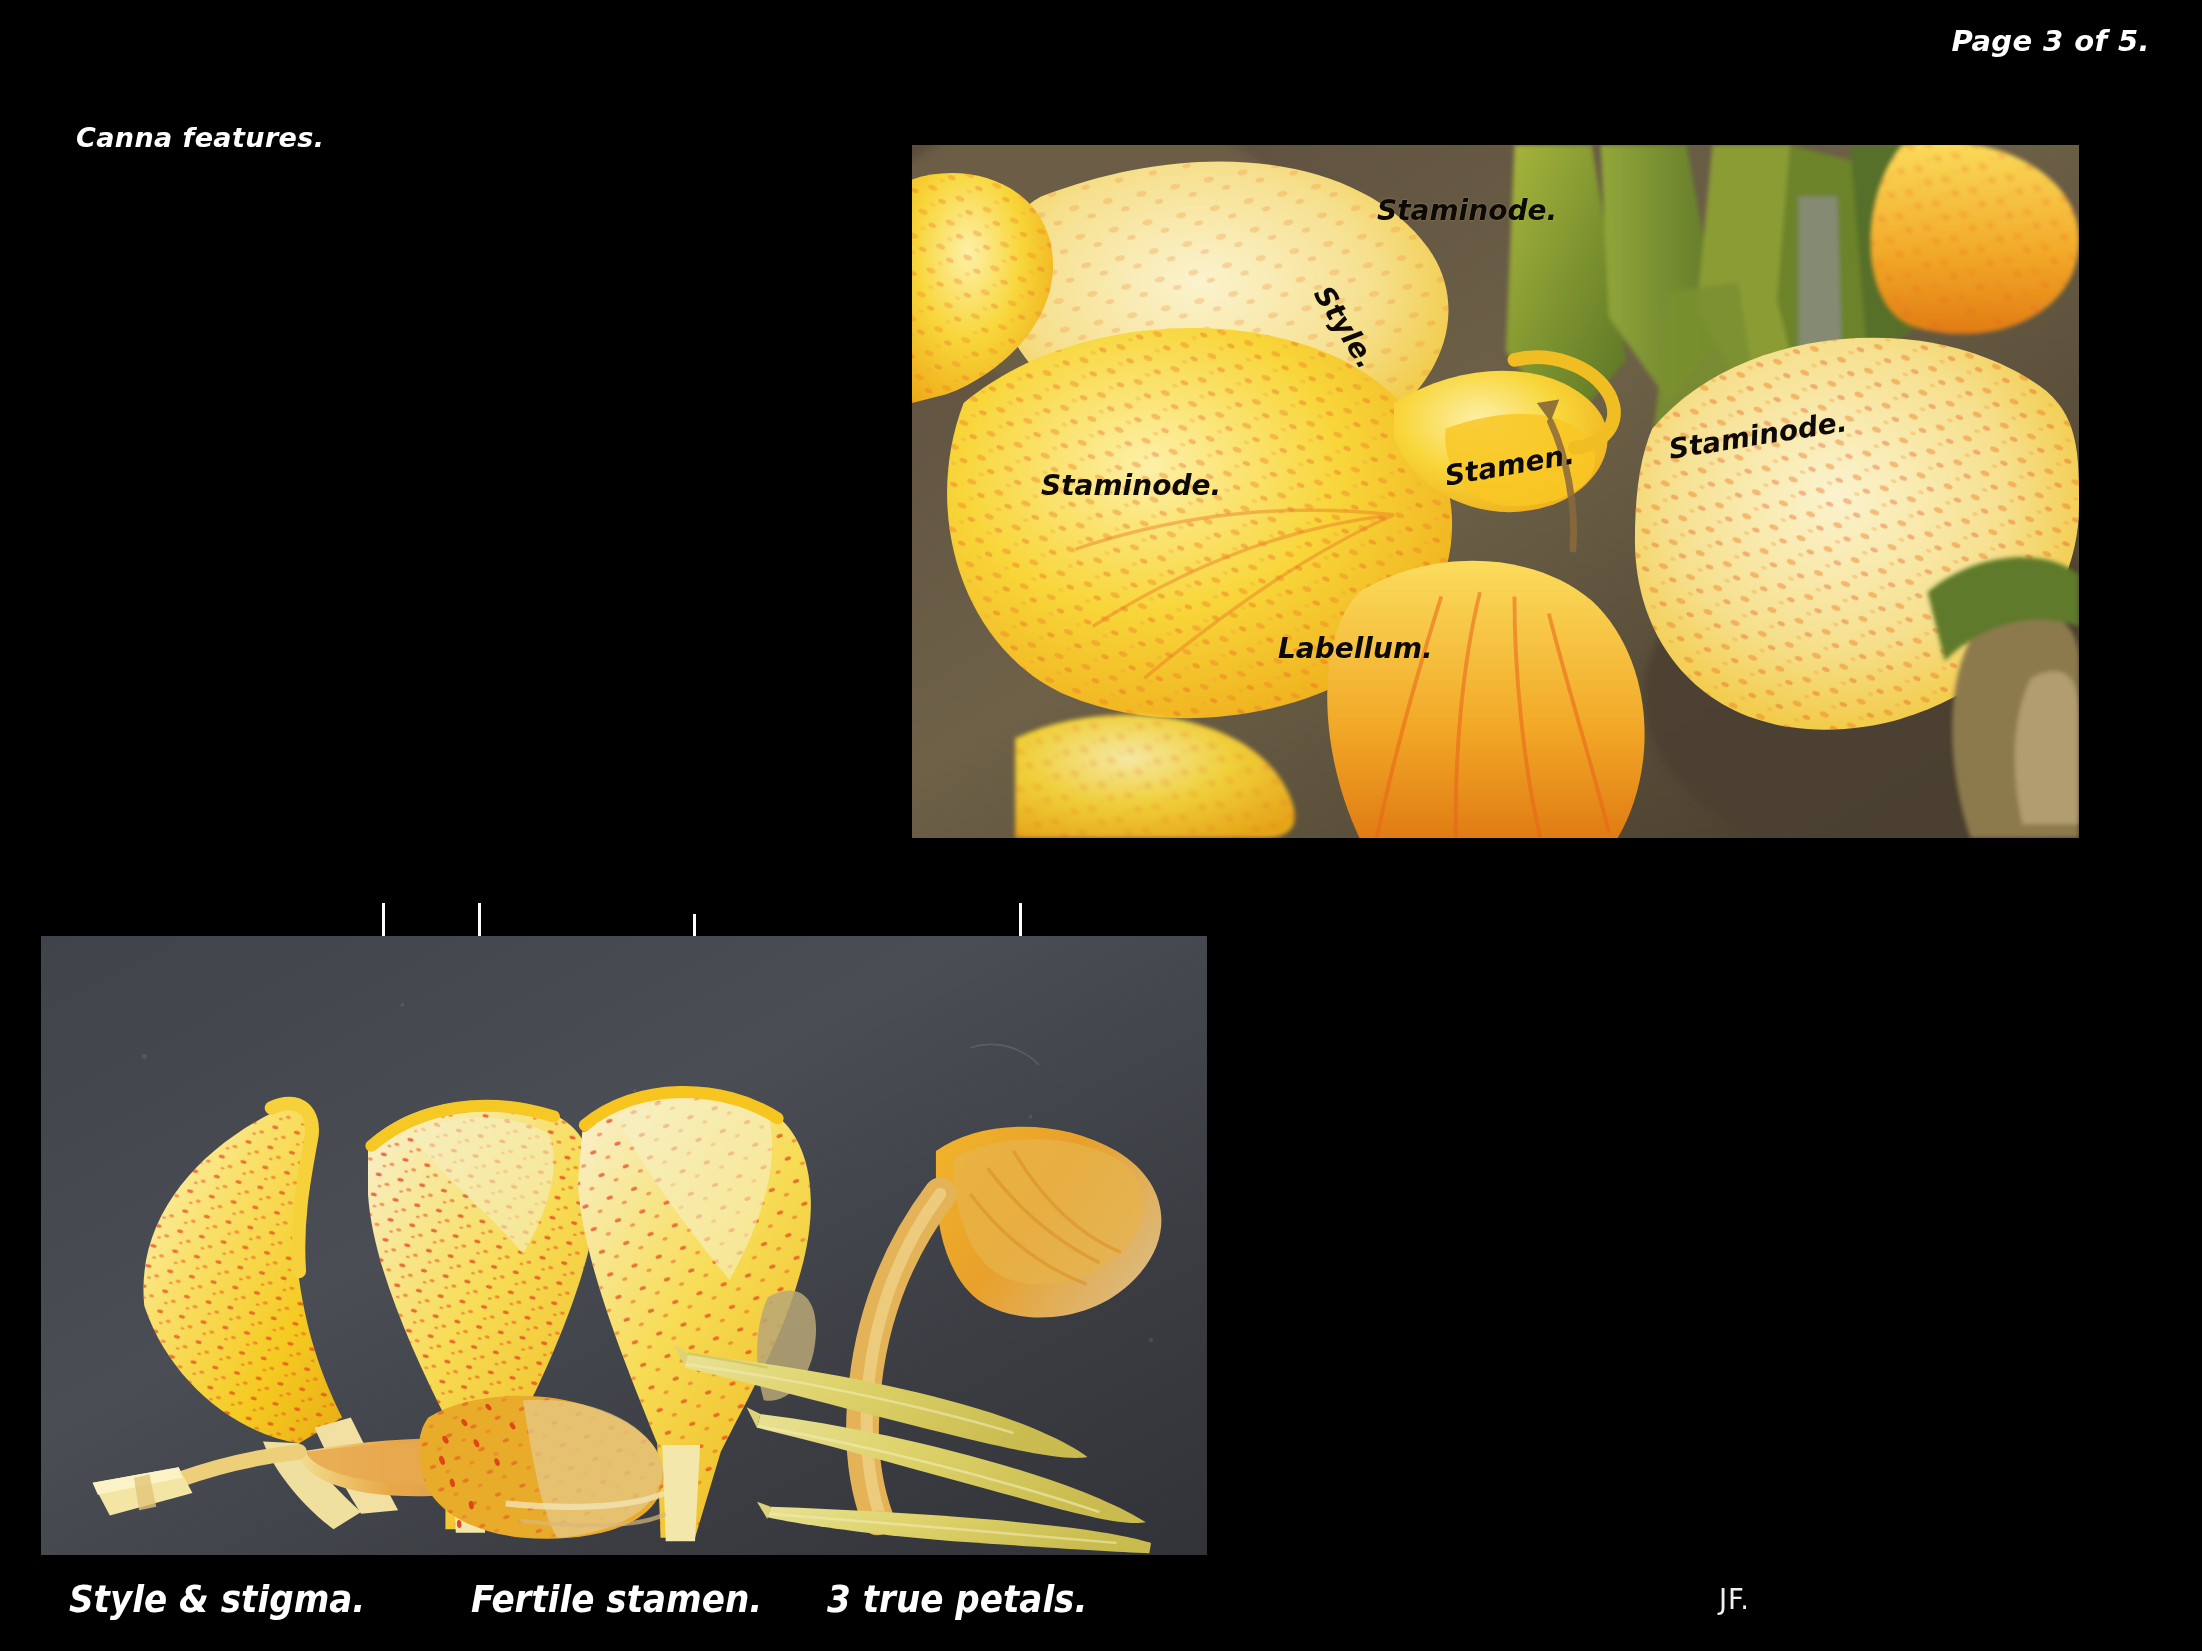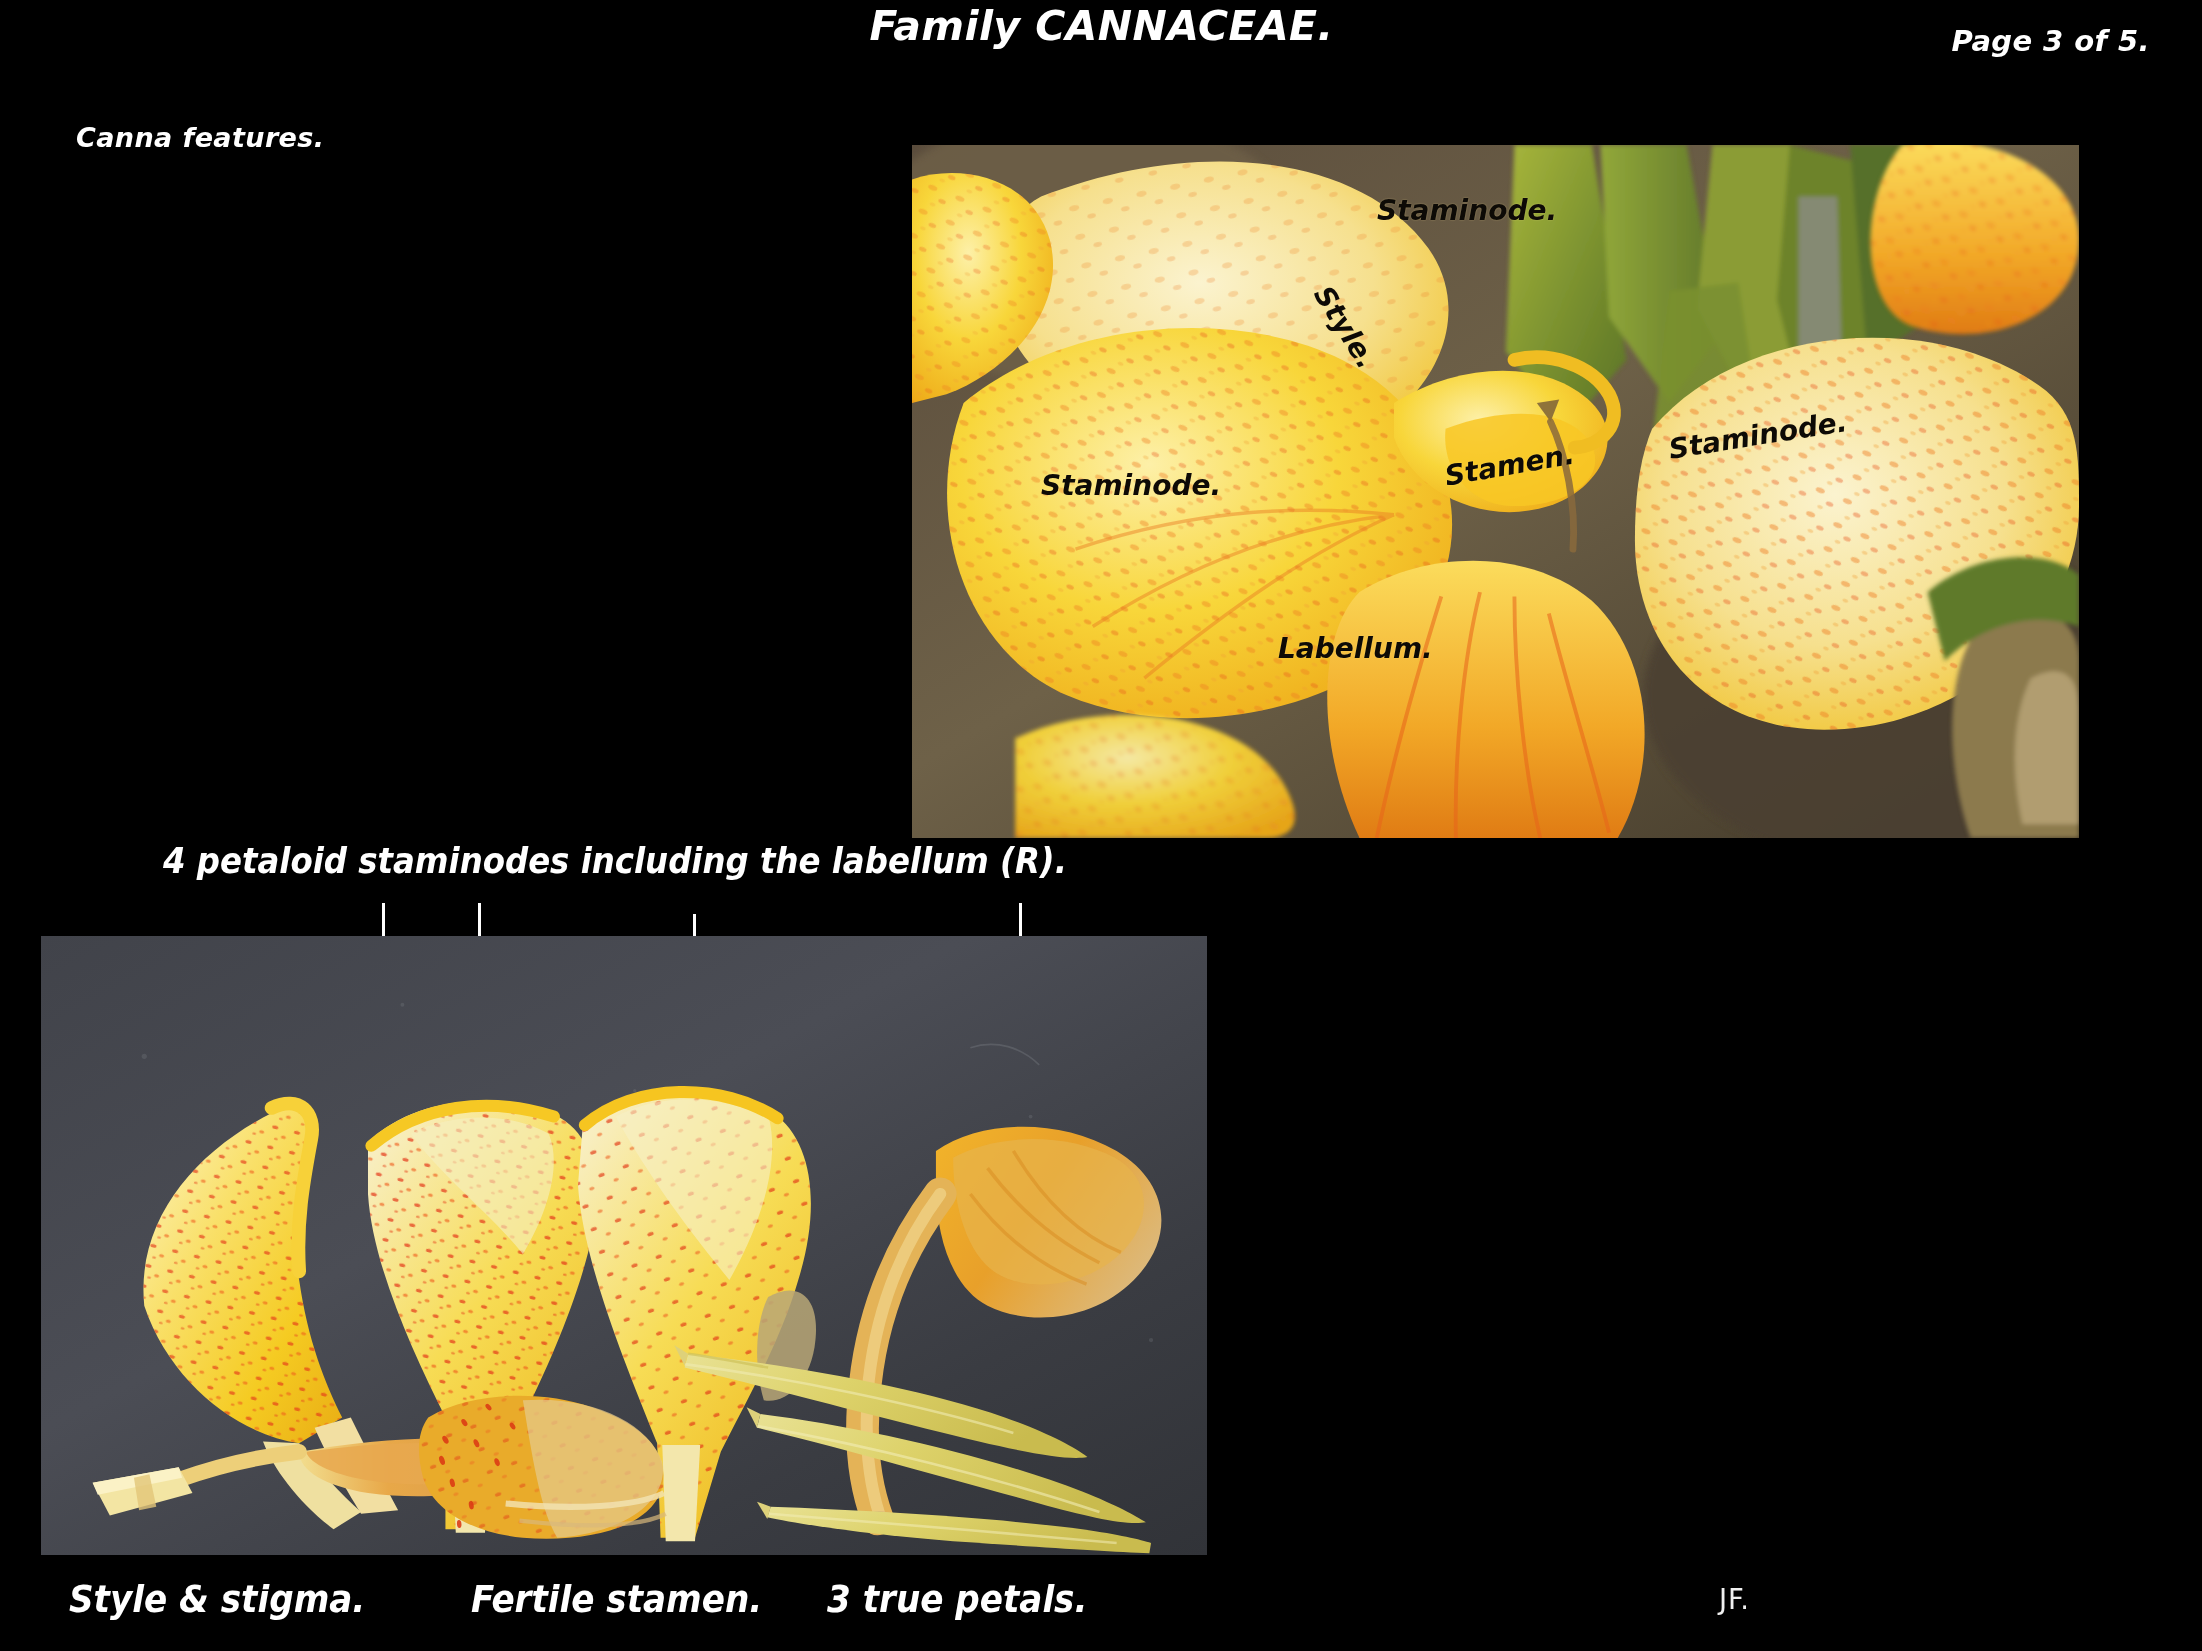--- a/index.html
+++ b/index.html
@@ -69,21 +69,20 @@
   
   .leader{
     position:absolute;width:3.4px;background:#ffffff;
   }
 </style>
 </head>
 <body>
 
 <div class="slide">
 
-  <div id="title" class="hand">Family CANNACEAE.</div>
 
   <div id="page-no" class="hand">Page 3 of 5.</div>
 
   <div id="subtitle" class="hand">Canna features.</div>
 
   <div id="photo-top">
     <svg viewBox="0 0 1356 806" preserveAspectRatio="none">
       <defs>
         <radialGradient id="pPale" cx="45%" cy="40%" r="70%">
           <stop offset="0%" stop-color="#fbf3cf"></stop>
@@ -218,21 +217,20 @@
   <div class="plabel" style="left:1335px;top:280px;transform:rotate(58deg);transform-origin:left top;">Style.</div>
 
   <div class="plabel" style="left:1041px;top:469px;">Staminode.</div>
 
   <div class="plabel" style="left:1445px;top:460px;transform:rotate(-10deg);transform-origin:left center;">Stamen.</div>
 
   <div class="plabel" style="left:1669px;top:433px;transform:rotate(-9deg);transform-origin:left center;">Staminode.</div>
 
   <div class="plabel" style="left:1278px;top:632px;">Labellum.</div>
 
-  <div id="mid-caption" class="hand-cond">4 petaloid staminodes including the labellum (R).</div>
 
   <div class="leader" style="left:382px;top:903px;height:148px;"></div>
   <div class="leader" style="left:478px;top:903px;height:151px;"></div>
   <div class="leader" style="left:693px;top:914px;height:127px;"></div>
   <div class="leader" style="left:1019px;top:903px;height:181px;"></div>
 
   <div id="photo-bottom">
     <svg viewBox="0 0 1355 720" preserveAspectRatio="none">
       <defs>
         <linearGradient id="slate" x1="0" y1="0" x2="1" y2="1">

